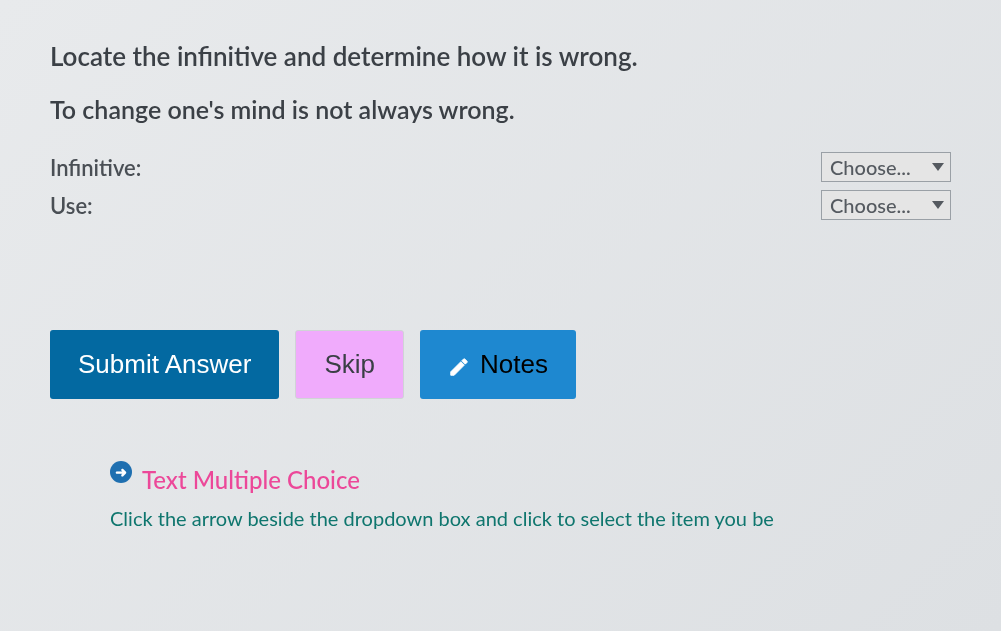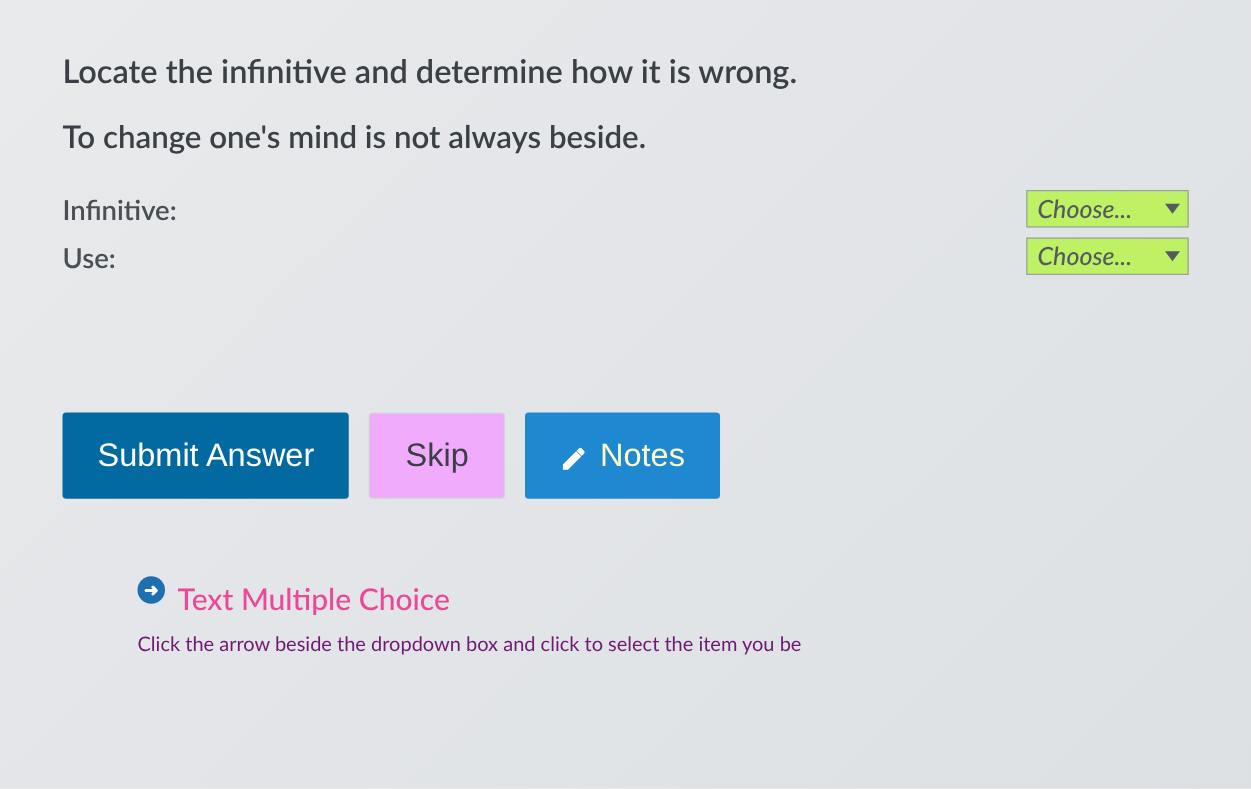--- a/index.html
+++ b/index.html
@@ -33,29 +33,28 @@
     .field-label {
       font-size: 22px;
       font-weight: 600;
       color: #4a4f55;
       margin-right: 4px;
     }
     .dropdown {
       display: inline-flex;
       align-items: center;
       border: 1px solid #9aa0a6;
-      background: #bef264;
+      background: #e5e5e5;
       padding: 2px 6px 2px 8px;
       font-size: 20px;
       color: #555a60;
       font-weight: 500;
       cursor: pointer;
       min-width: 130px;
       justify-content: space-between;
-      font-style: italic;
     }
     .dropdown-text { white-space: nowrap; }
     .chevron {
       margin-left: 10px;
       width: 0; height: 0;
       border-left: 6px solid transparent;
       border-right: 6px solid transparent;
       border-top: 8px solid #555a60;
     }
     .button-row {
@@ -79,21 +78,21 @@
       background: #0369a1;
       color: #fff;
     }
     .btn-skip {
       background: #f0abfc;
       color: #3a3f45;
       border: 1px solid #d0d3d6;
     }
     .btn-notes {
       background: #1e88d0;
-      color: #fef9c3;
+      color: #000000;
       align-items: center;
     }
     .edit-icon {
       width: 22px; height: 22px;
       position: relative;
       display: inline-block;
     }
     .edit-icon svg { width: 100%; height: 100%; fill: #fff; stroke: #fff; }
     .help-section {
       margin-top: 50px;
@@ -116,31 +115,31 @@
       font-size: 14px;
       font-weight: bold;
     }
     .help-title {
       font-size: 24px;
       color: #ec4899;
       font-weight: 500;
       margin-top: 16px;
     }
     .help-text {
-      font-size: 16px;
-      color: #701a75;
+      font-size: 20px;
+      color: #0f766e;
       font-style: normal;
     }
   </style>
 </head>
 <body>
 
 <div class="instruction">Locate the infinitive and determine how it is wrong.</div>
 
-<div class="sentence">To change one's mind is not always beside.</div>
+<div class="sentence">To change one's mind is not always wrong.</div>
 
 <div class="field-row">
   <span class="field-label">Infinitive:</span>
   <div class="dropdown">
     <span class="dropdown-text">Choose...</span>
     <span class="chevron"></span>
   </div>
 </div>
 
 <div class="field-row">

